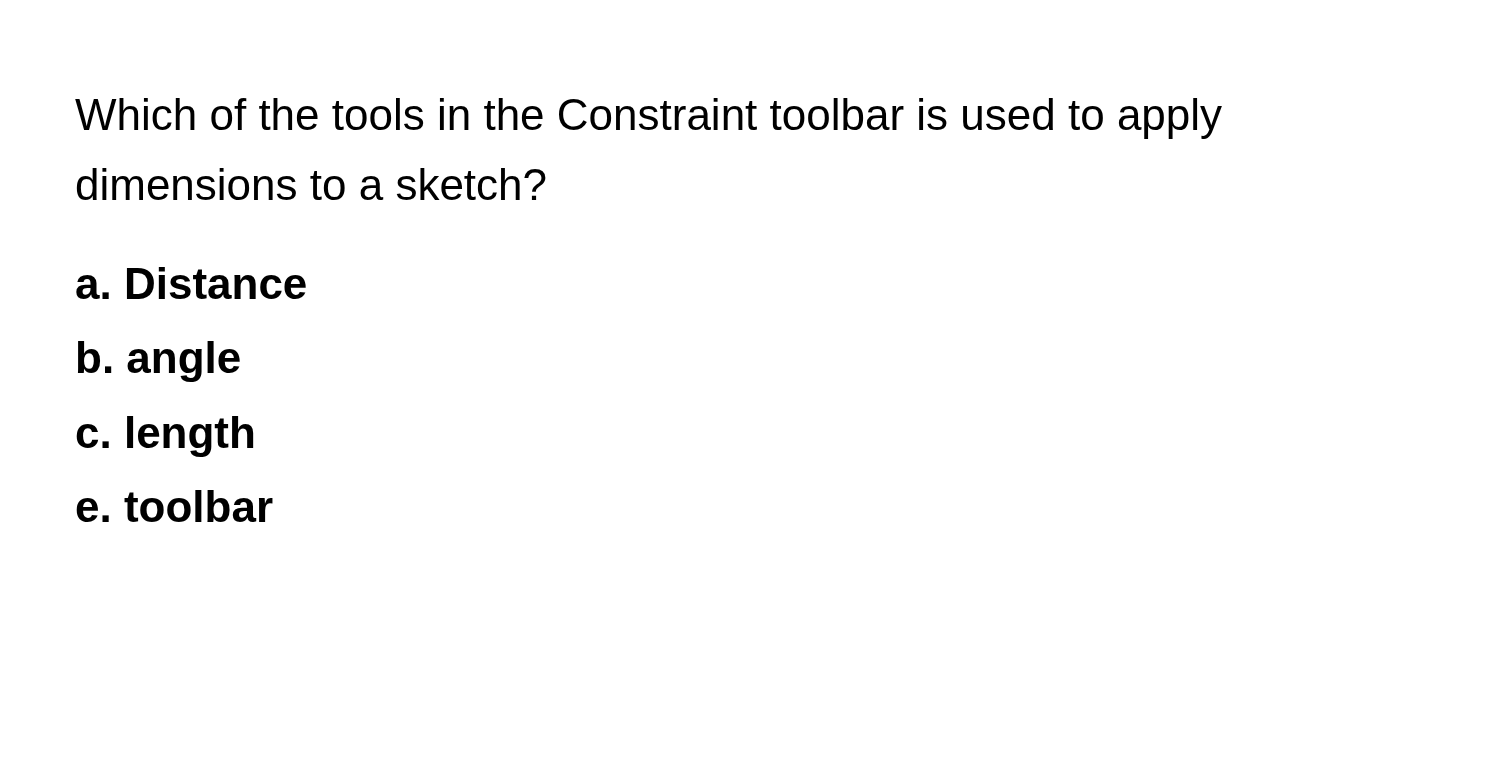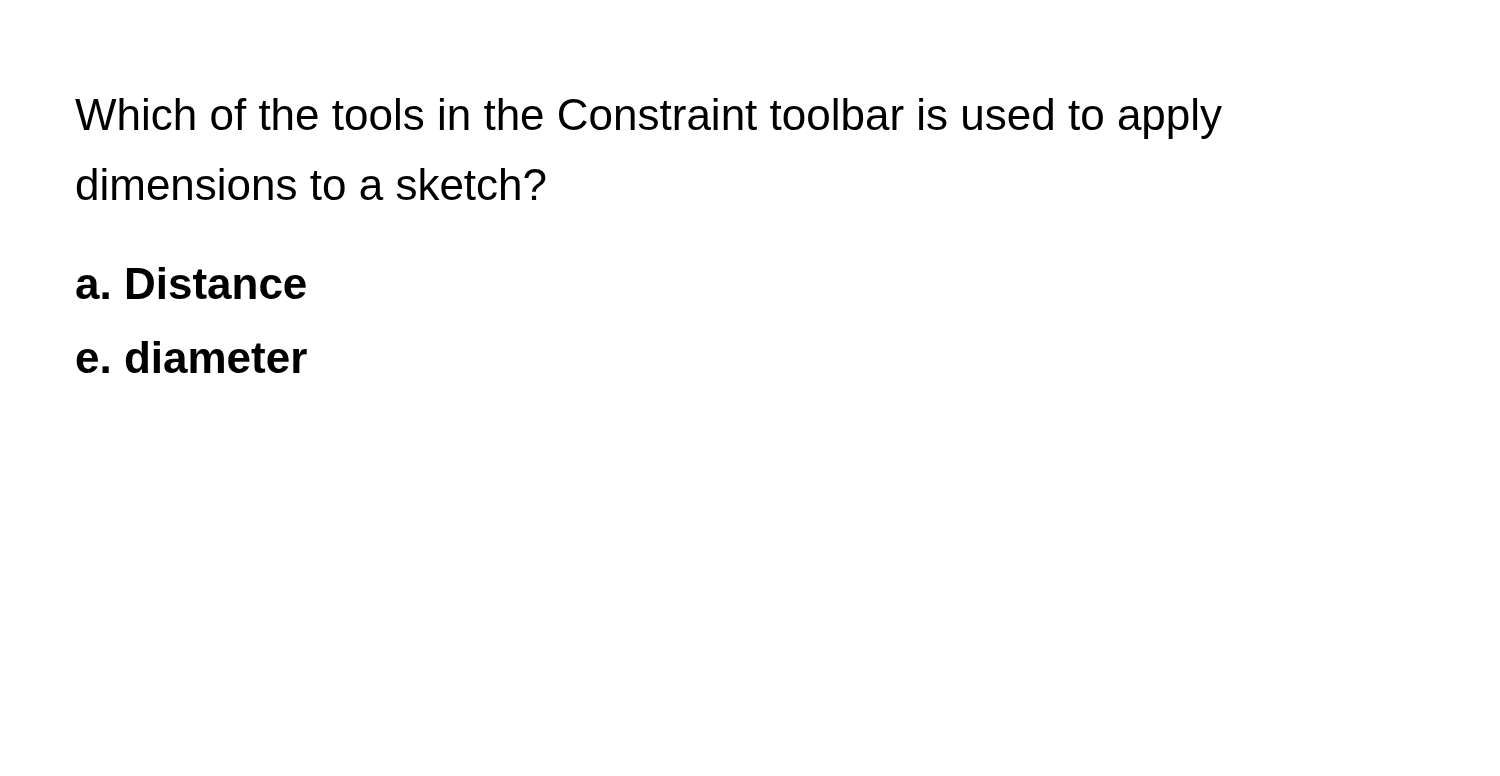--- a/index.html
+++ b/index.html
@@ -29,14 +29,16 @@
       font-weight: 700;
       margin-bottom: 4px;
     }
   </style>
 </head>
 <body>
 
 <div class="content">
   <div class="question-text">Which of the tools in the Constraint toolbar is used to apply dimensions to a sketch?</div>
   <div class="option">a. Distance</div>
-  <div class="option">e. diameter</div>
+  <div class="option">b. angle</div>
+  <div class="option">c. length</div>
+  <div class="option">e. toolbar</div>
 </div>
 
 </body></html>

